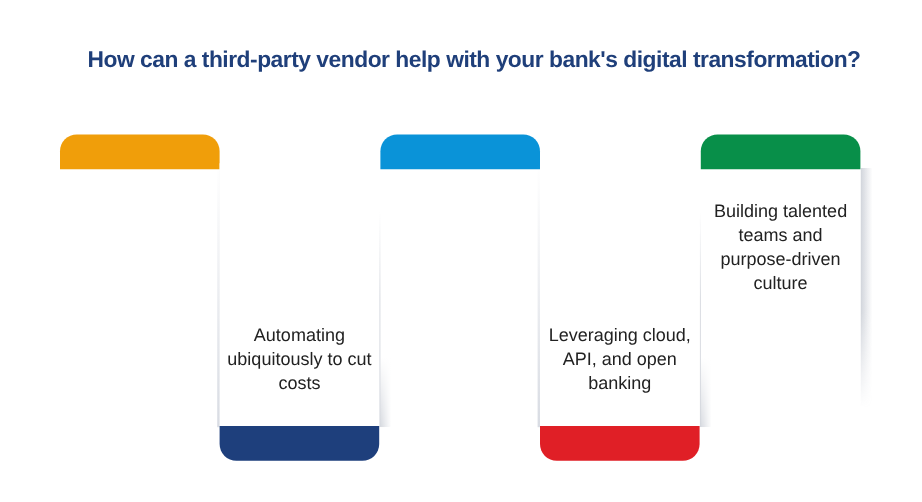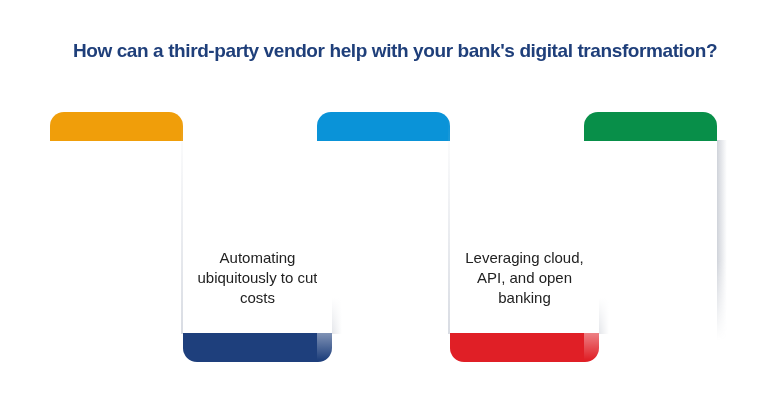--- a/index.html
+++ b/index.html
@@ -16,21 +16,21 @@
   }
   .card.top { top:112px; height:248px; border-radius:14px 14px 0 0;
     background:linear-gradient(to bottom, #fff 0%, #fff 75%, rgba(255,255,255,0) 100%);
   }
   .card.top::after {
     content:""; position:absolute; right:-10px; top:28px; width:10px; height:200px;
     background:linear-gradient(to right, rgba(120,130,150,0.35), rgba(255,255,255,0));
     -webkit-mask: linear-gradient(to bottom, #000 60%, transparent);
             mask: linear-gradient(to bottom, #000 60%, transparent);
   }
-  .card.bottom { top:114px; height:248px; border-radius:0 0 14px 14px;padding-left:16px; }
+  .card.bottom { top:136px; height:248px; border-radius:0 0 14px 14px; }
   .card.bottom::after {
     content:""; position:absolute; right:-10px; top:40px; width:10px; height:180px;
     background:linear-gradient(to right, rgba(120,130,150,0.35), rgba(255,255,255,0));
     -webkit-mask: linear-gradient(to top, #000 60%, transparent);
             mask: linear-gradient(to top, #000 60%, transparent);
   }
   .card.bottom::before {
     content:""; position:absolute; left:-2px; top:0; width:2px; height:220px;
     background:linear-gradient(to bottom, rgba(200,205,215,0), rgba(200,205,215,0.7));
   }
@@ -61,13 +61,14 @@
   <div class="bar-top" style="background:#0a93d8;"></div>
 </div>
 
 <div class="card bottom" style="left:450px;">
   <div class="text">Leveraging cloud, API, and open banking</div>
   <div class="bar-bottom" style="background:#e01f26;"></div>
 </div>
 
 <div class="card top" style="left:584px;">
   <div class="bar-top" style="background:#088f49;"></div>
+  <div class="text">Building talented teams and purpose-driven culture</div>
 </div>
 
 </body></html>

